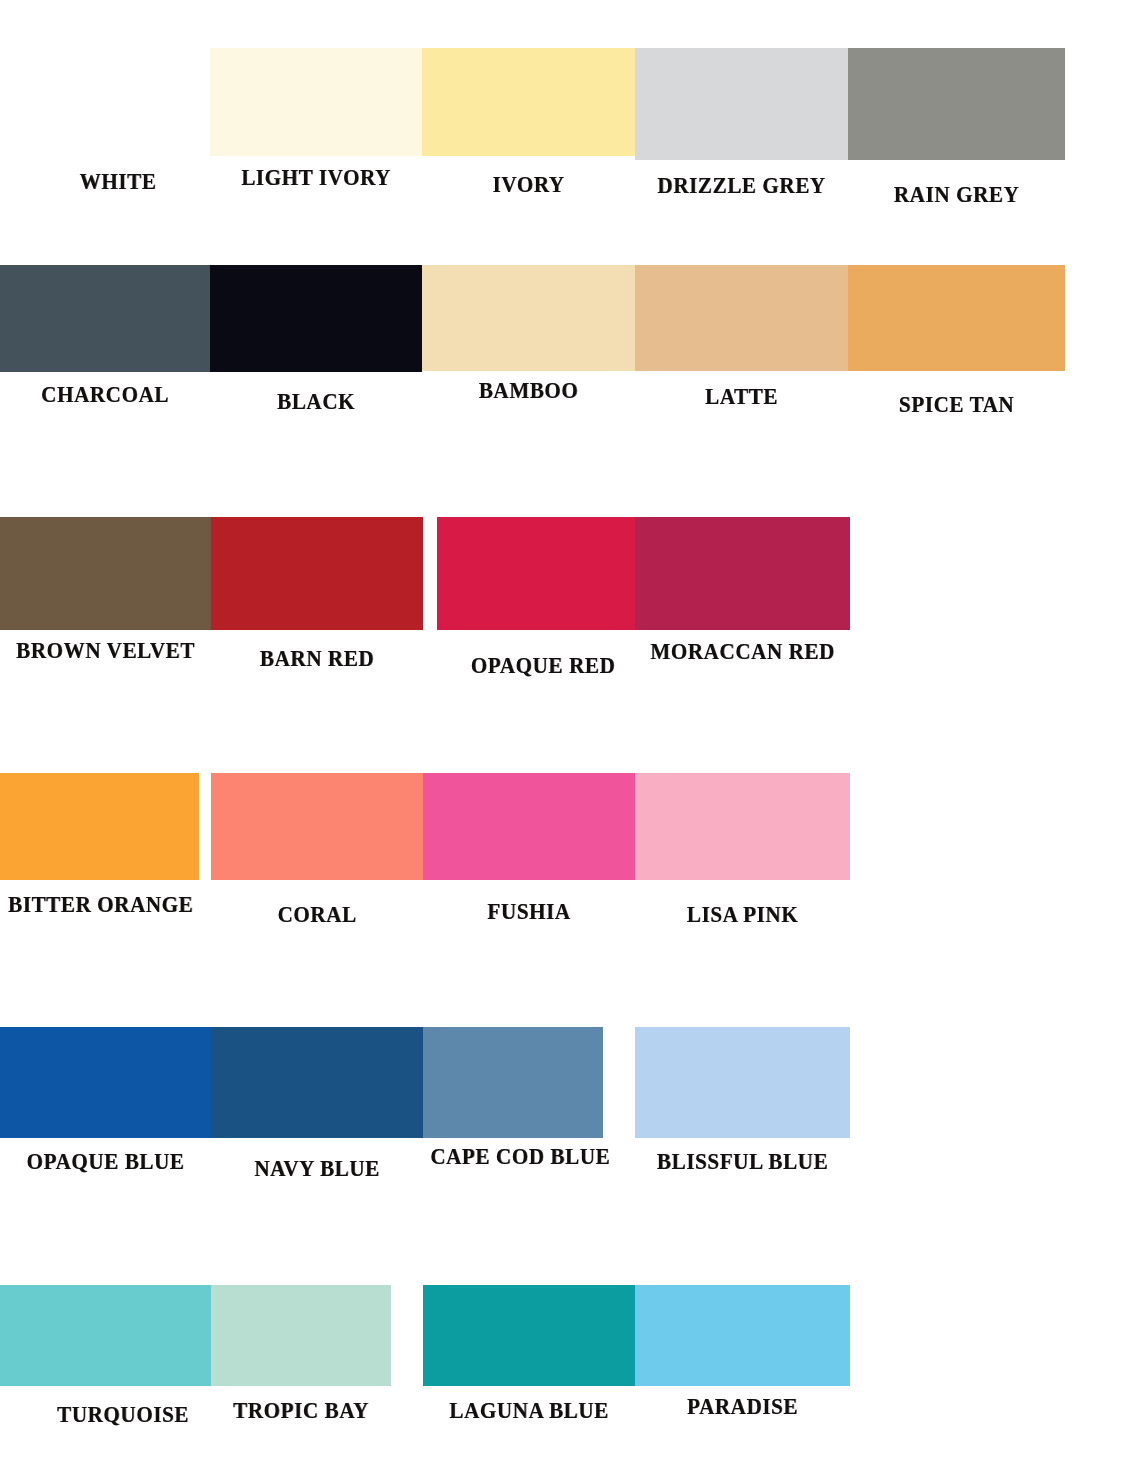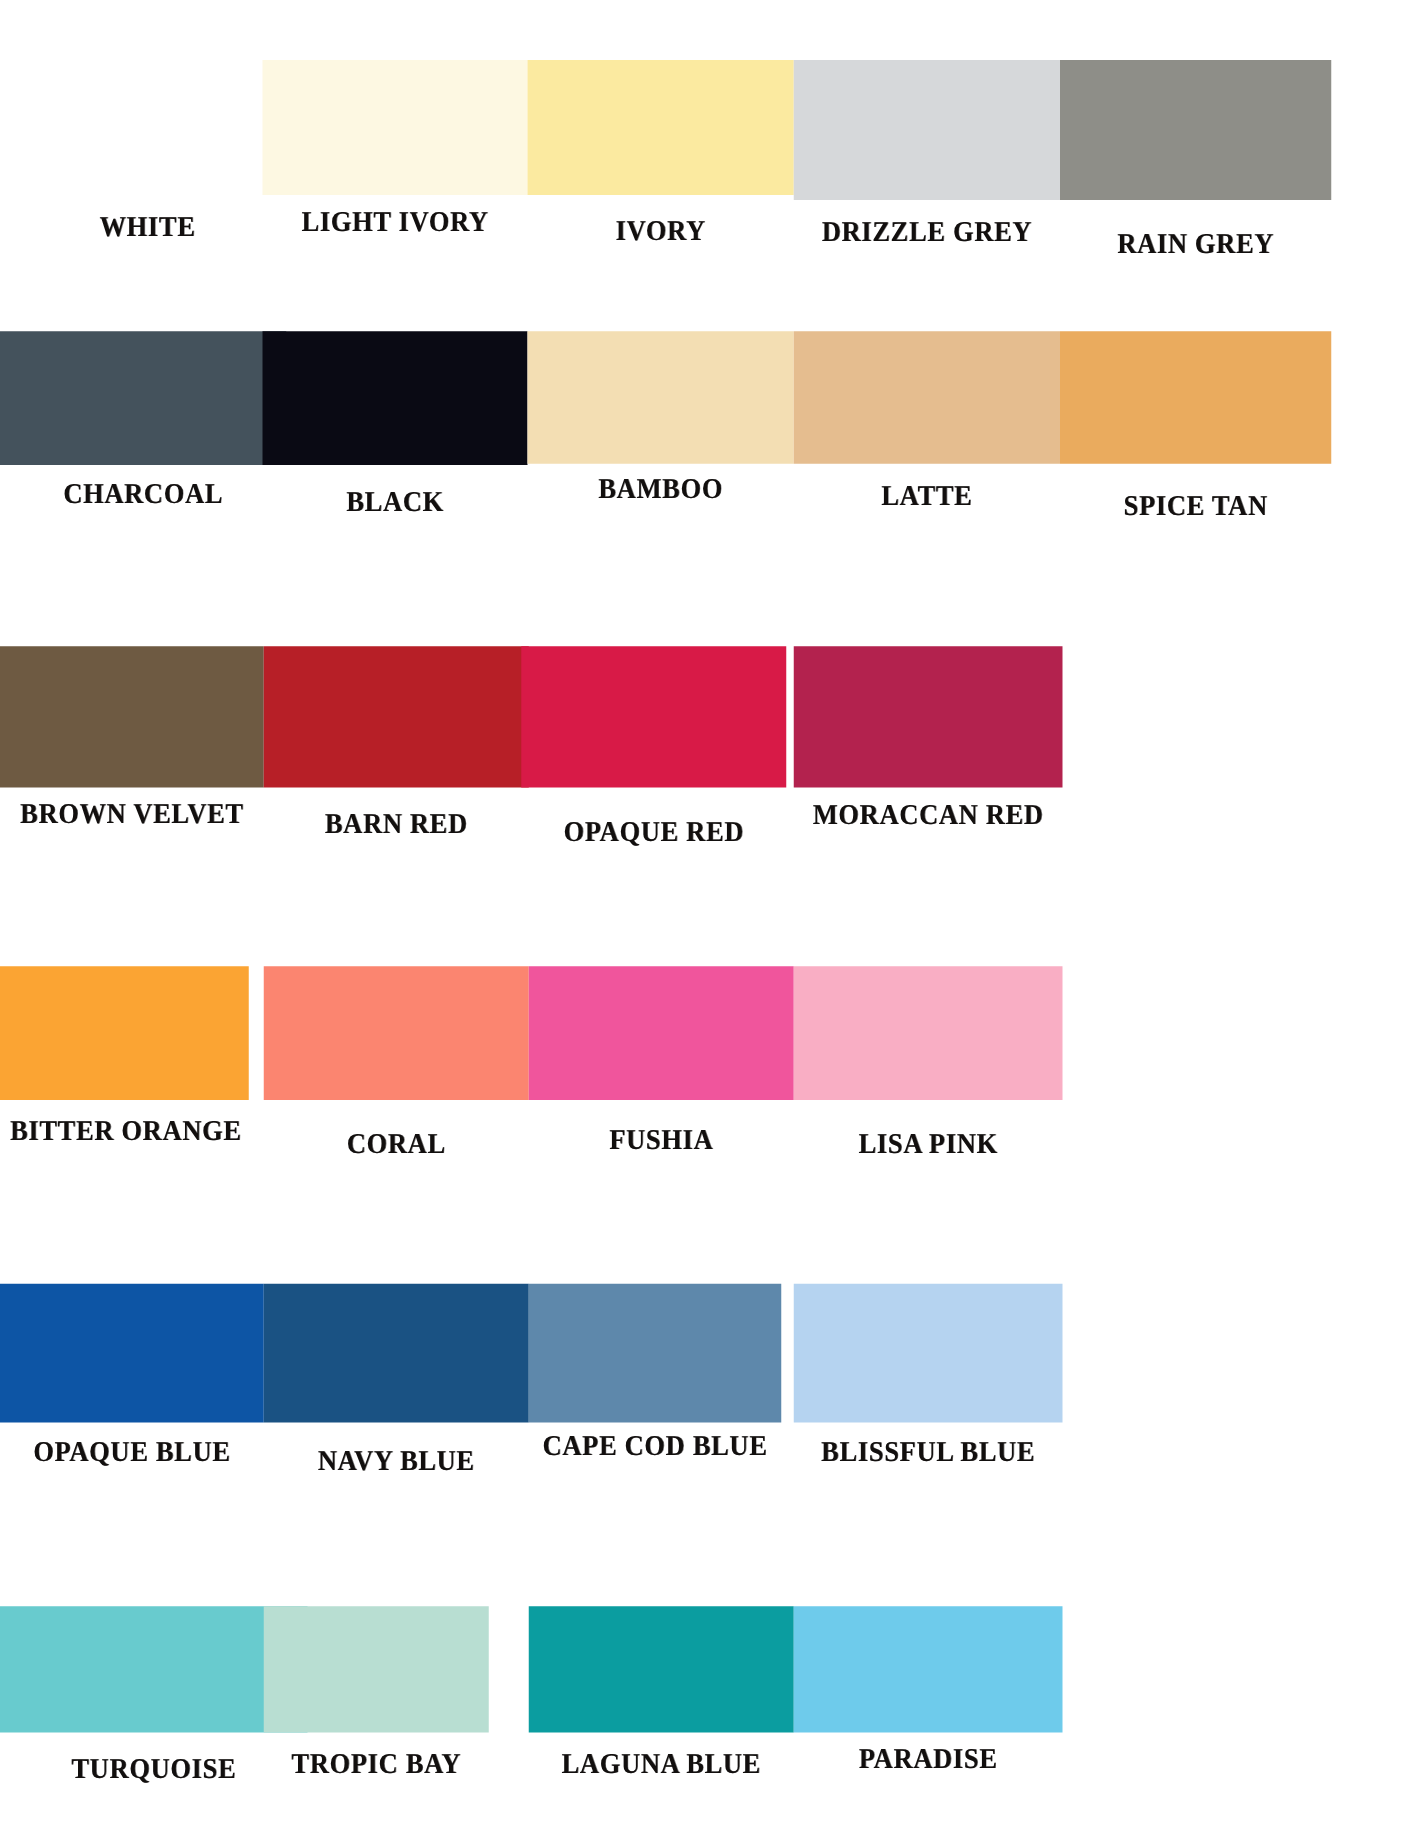--- a/index.html
+++ b/index.html
@@ -83,21 +83,21 @@
       <div class="swatch-cell" style="left: 635px; width: 213px; height: 166px;">
         <div class="swatch-chip" title="DRIZZLE GREY" style="height: 112px; background: rgb(214, 216, 218);"></div>
         <div class="swatch-label" style="top: 126px; color: rgb(18, 15, 14);">DRIZZLE GREY</div>
       </div>
       <div class="swatch-cell" style="left: 848px; width: 217px; height: 175px;">
         <div class="swatch-chip" title="RAIN GREY" style="height: 112px; background: rgb(142, 142, 136);"></div>
         <div class="swatch-label" style="top: 135px; color: rgb(18, 15, 14);">RAIN GREY</div>
       </div>
     </div>
     <div class="swatch-row" style="top: 265px;">
-      <div class="swatch-cell" style="left: 0px; width: 210px; height: 158px; padding-left: 19px;">
+      <div class="swatch-cell" style="left: 0px; width: 210px; height: 158px;">
         <div class="swatch-chip" title="CHARCOAL" style="height: 107px; background: rgb(68, 82, 92);"></div>
         <div class="swatch-label" style="top: 118px; color: rgb(18, 15, 14);">CHARCOAL</div>
       </div>
       <div class="swatch-cell" style="left: 210px; width: 212px; height: 165px;">
         <div class="swatch-chip" title="BLACK" style="height: 107px; background: rgb(10, 10, 20);"></div>
         <div class="swatch-label" style="top: 125px; color: rgb(18, 15, 14);">BLACK</div>
       </div>
       <div class="swatch-cell" style="left: 422px; width: 213px; height: 154px;">
         <div class="swatch-chip" title="BAMBOO" style="height: 106px; background: rgb(243, 222, 179);"></div>
         <div class="swatch-label" style="top: 114px; color: rgb(18, 15, 14);">BAMBOO</div>
@@ -113,21 +113,21 @@
     </div>
     <div class="swatch-row" style="top: 517px;">
       <div class="swatch-cell" style="left: 0px; width: 211px; height: 162px;">
         <div class="swatch-chip" title="BROWN VELVET" style="height: 113px; background: rgb(110, 90, 66);"></div>
         <div class="swatch-label" style="top: 122px; color: rgb(18, 15, 14);">BROWN VELVET</div>
       </div>
       <div class="swatch-cell" style="left: 211px; width: 212px; height: 170px;">
         <div class="swatch-chip" title="BARN RED" style="height: 113px; background: rgb(183, 31, 39);"></div>
         <div class="swatch-label" style="top: 130px; color: rgb(18, 15, 14);">BARN RED</div>
       </div>
-      <div class="swatch-cell" style="left: 417px; width: 212px; height: 177px;">
+      <div class="swatch-cell" style="left: 437px; width: 212px; height: 177px;">
         <div class="swatch-chip" title="OPAQUE RED" style="height: 113px; background: rgb(216, 26, 71);"></div>
         <div class="swatch-label" style="top: 137px; color: rgb(18, 15, 14);">OPAQUE RED</div>
       </div>
       <div class="swatch-cell" style="left: 635px; width: 215px; height: 163px;">
         <div class="swatch-chip" title="MORACCAN RED" style="height: 113px; background: rgb(179, 34, 78);"></div>
         <div class="swatch-label" style="top: 123px; color: rgb(18, 15, 14);">MORACCAN RED</div>
       </div>
     </div>
     <div class="swatch-row" style="top: 773px;">
       <div class="swatch-cell" style="left: 0px; width: 199px; height: 160px;">
@@ -149,21 +149,21 @@
     </div>
     <div class="swatch-row" style="top: 1027px;">
       <div class="swatch-cell" style="left: 0px; width: 211px; height: 163px;">
         <div class="swatch-chip" title="OPAQUE BLUE" style="height: 111px; background: rgb(13, 85, 165);"></div>
         <div class="swatch-label" style="top: 123px; color: rgb(18, 15, 14);">OPAQUE BLUE</div>
       </div>
       <div class="swatch-cell" style="left: 211px; width: 212px; height: 170px;">
         <div class="swatch-chip" title="NAVY BLUE" style="height: 111px; background: rgb(26, 82, 131);"></div>
         <div class="swatch-label" style="top: 130px; color: rgb(18, 15, 14);">NAVY BLUE</div>
       </div>
-      <div class="swatch-cell" style="left: 423px; width: 202px; height: 158px;">
+      <div class="swatch-cell" style="left: 423px; width: 180px; height: 158px;">
         <div class="swatch-chip" title="CAPE COD BLUE" style="height: 111px; background: rgb(94, 136, 171);"></div>
         <div class="swatch-label" style="top: 118px; color: rgb(18, 15, 14);">CAPE COD BLUE</div>
       </div>
       <div class="swatch-cell" style="left: 635px; width: 215px; height: 163px;">
         <div class="swatch-chip" title="BLISSFUL BLUE" style="height: 111px; background: rgb(181, 211, 240);"></div>
         <div class="swatch-label" style="top: 123px; color: rgb(18, 15, 14);">BLISSFUL BLUE</div>
       </div>
     </div>
     <div class="swatch-row" style="top: 1285px;">
       <div class="swatch-cell" style="left: 0px; width: 211px; height: 158px; padding-left: 35px;">

